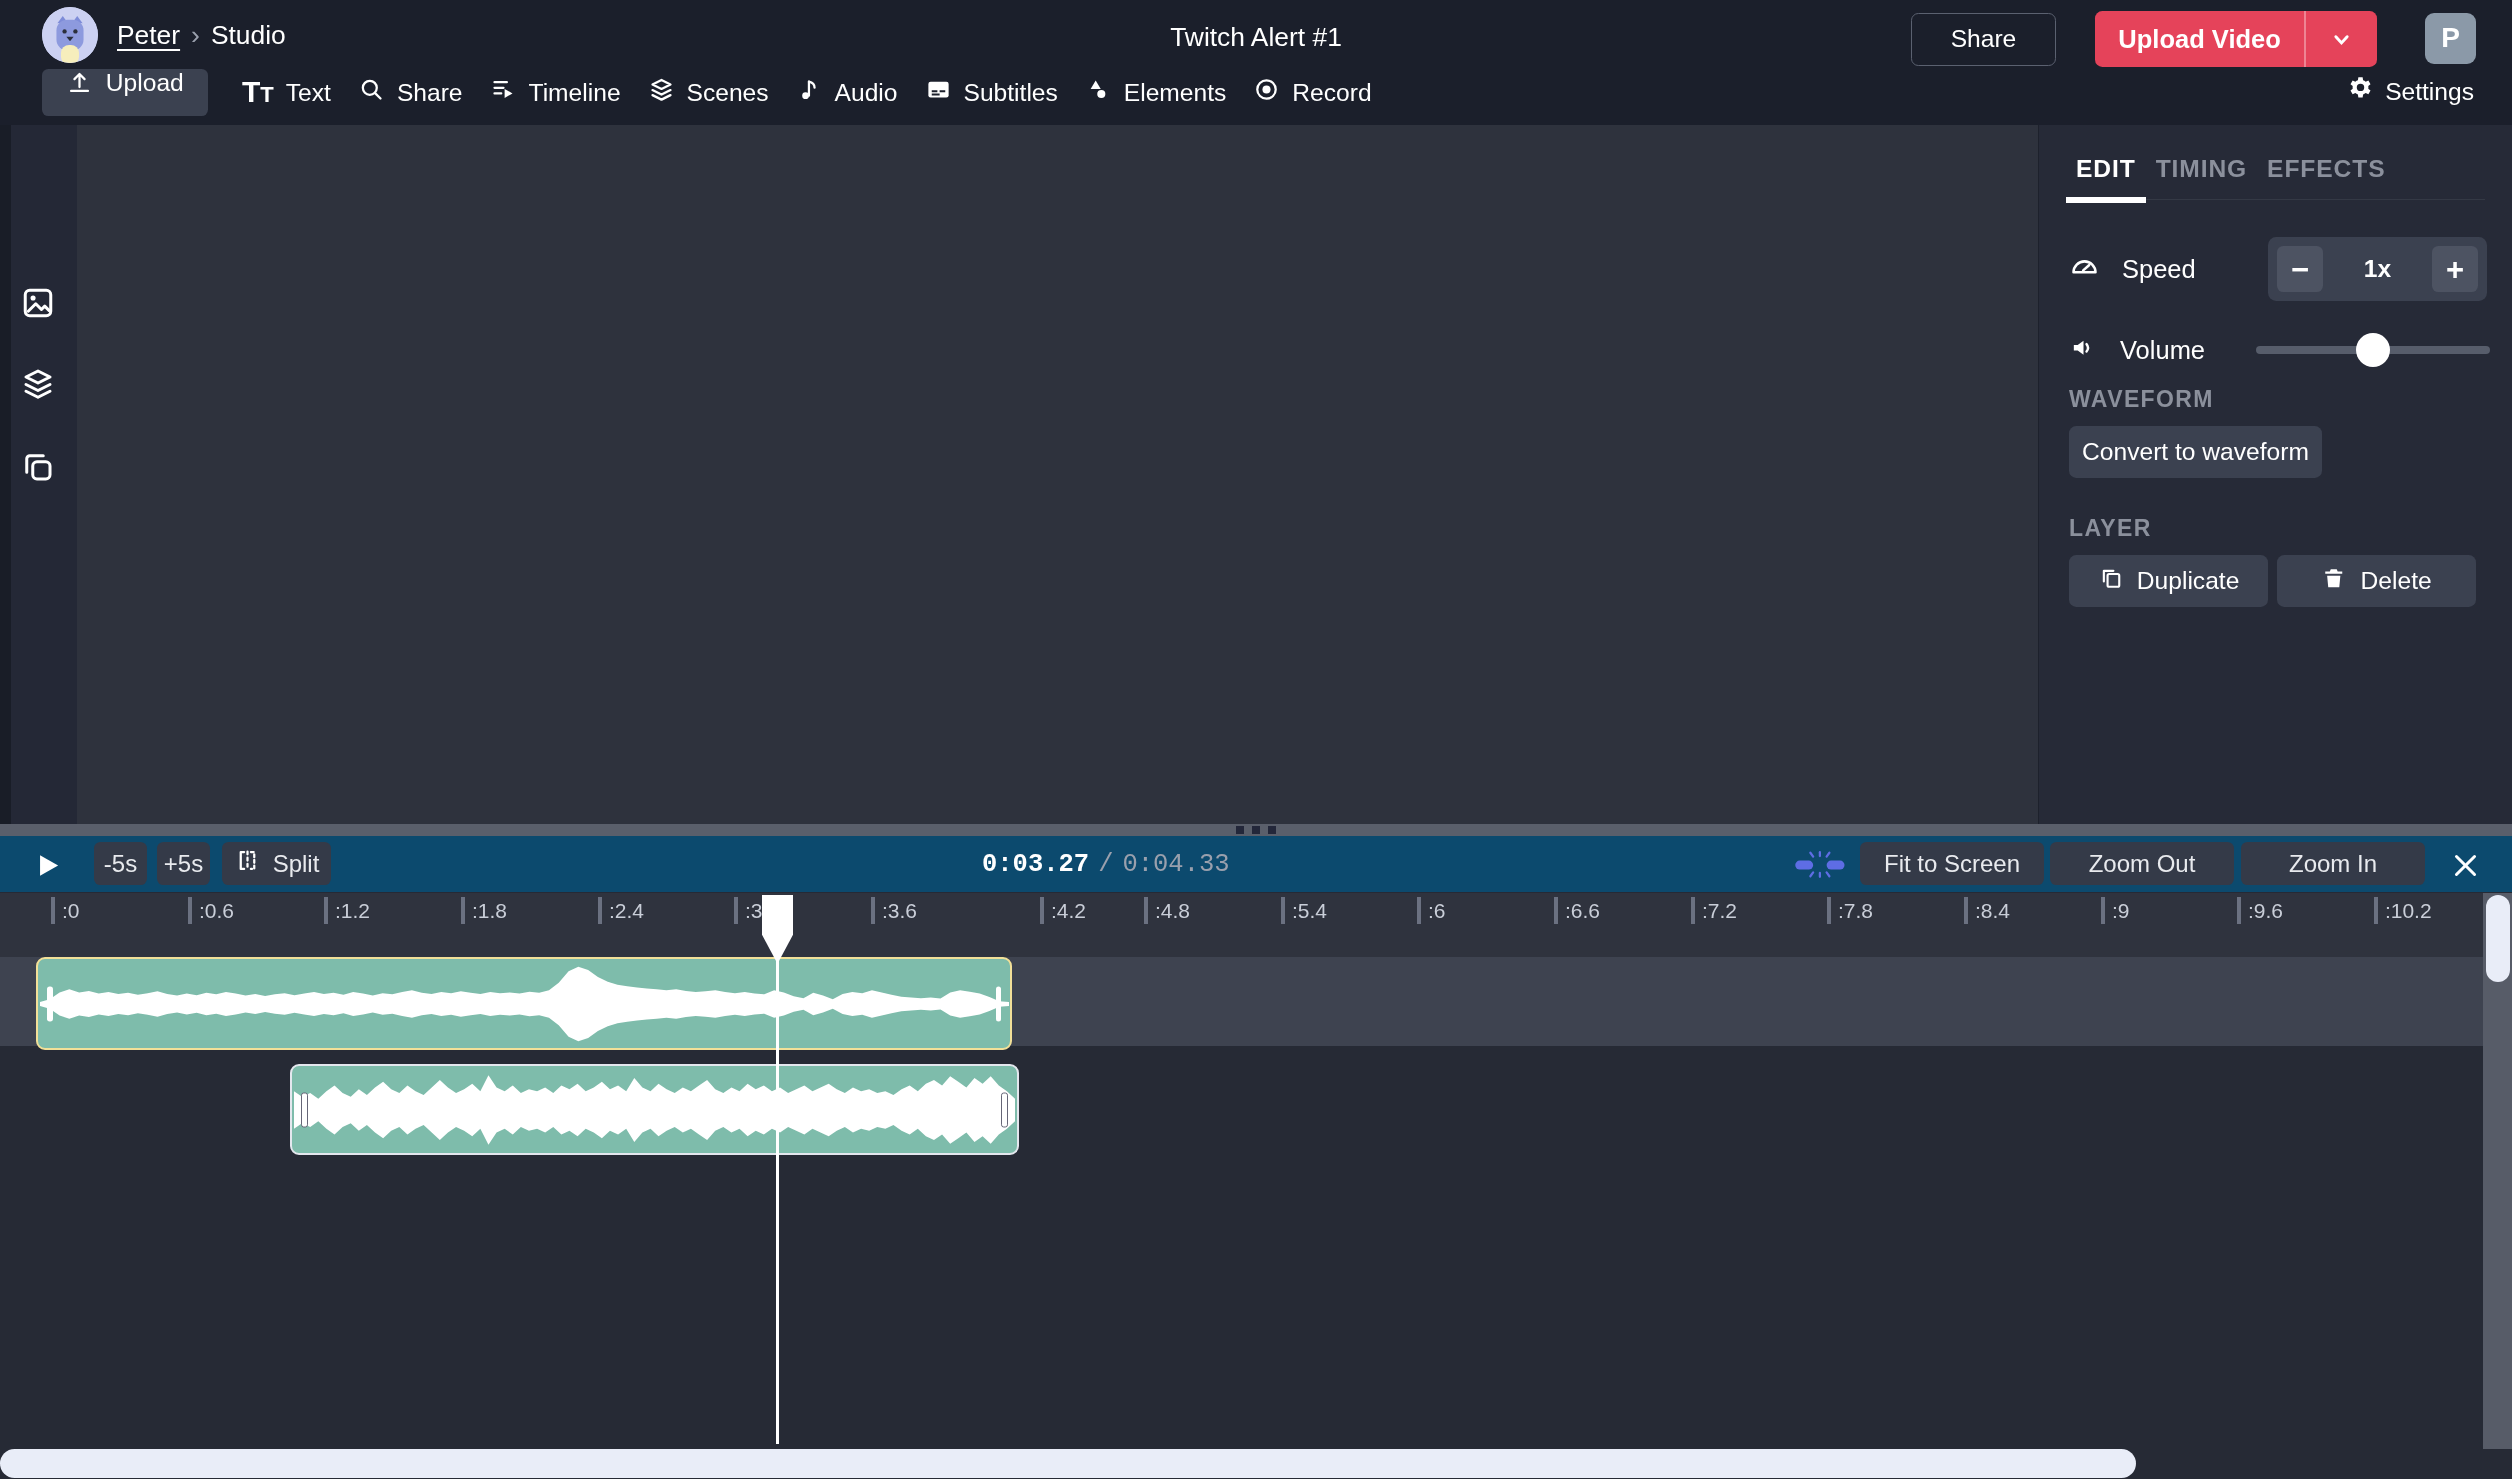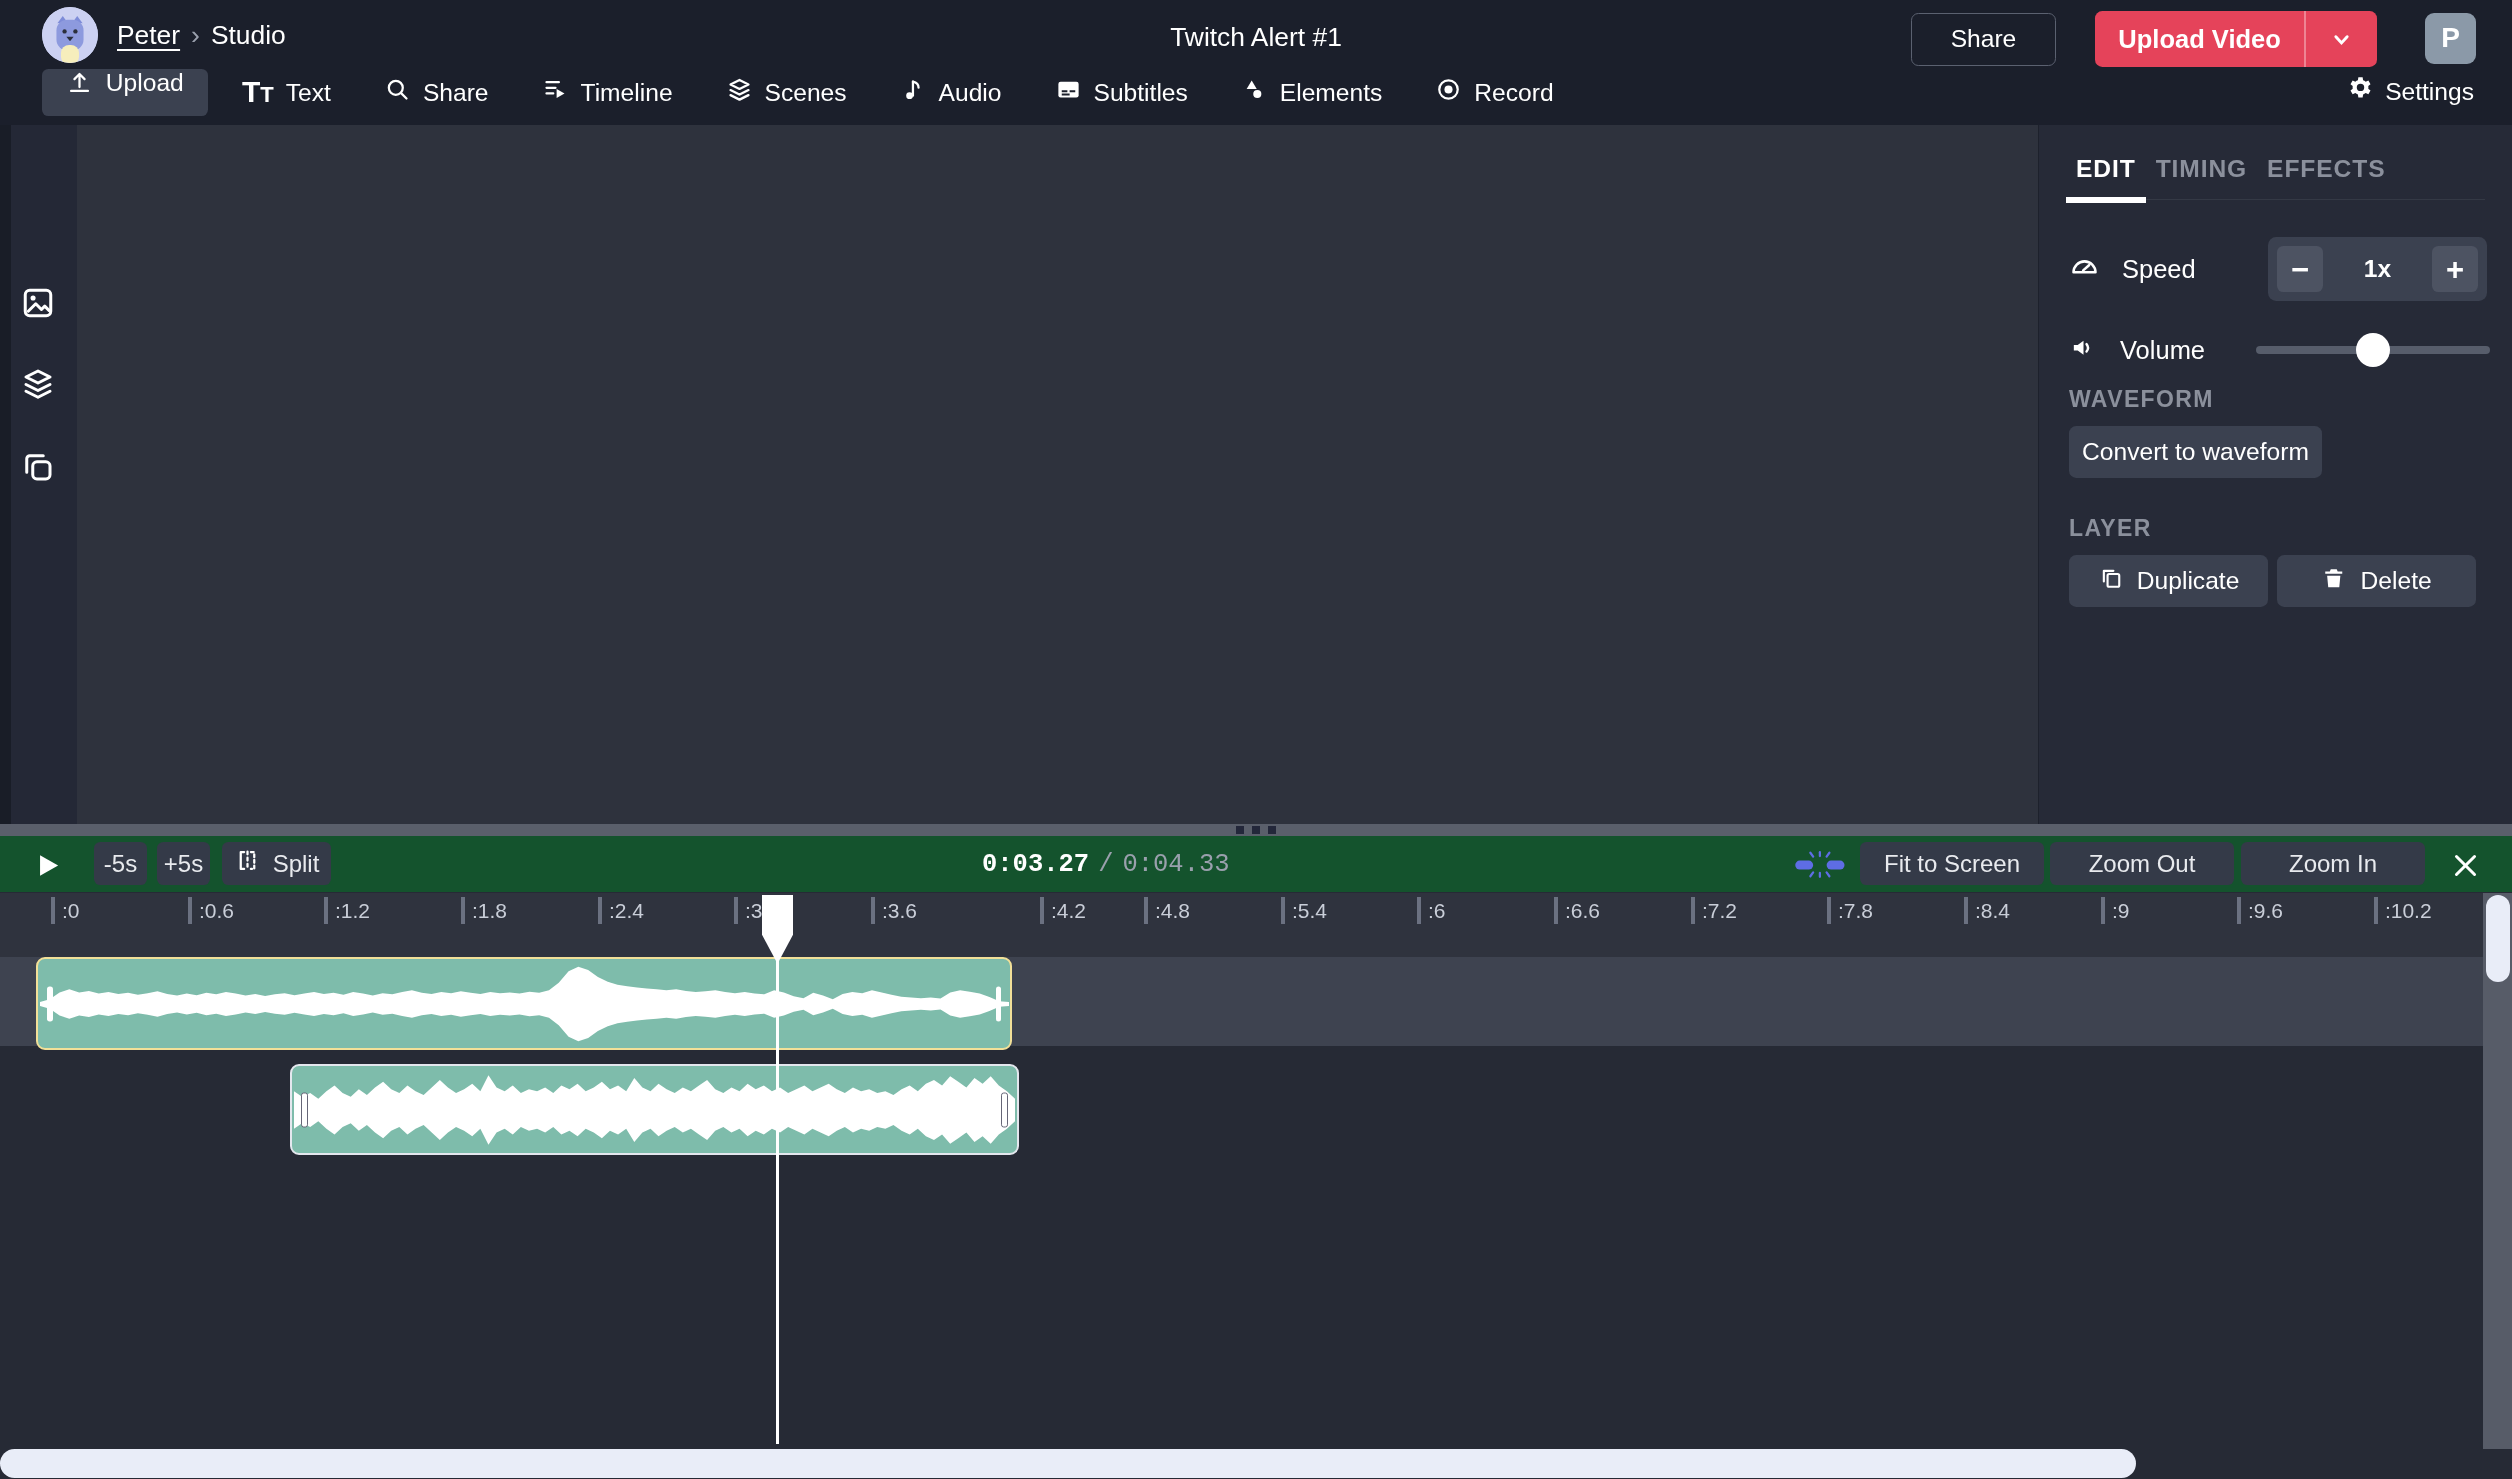--- a/index.html
+++ b/index.html
@@ -23,21 +23,21 @@
   #export-btn{position:absolute;left:2095px;top:11px;width:282px;height:56px;background:#e5435a;border-radius:7.3px;
     display:flex;align-items:center;box-sizing:border-box;}
   #export-btn .lbl{flex:1;text-align:center;font-size:25.5px;font-weight:700;}
   #export-btn .divider{width:1.8px;height:56px;background:rgba(255,255,255,.35);}
   #export-btn .chev{width:71px;display:flex;align-items:center;justify-content:center;}
   #profile-chip{position:absolute;left:2425px;top:12.8px;width:51px;height:51px;background:#8b99a8;border-radius:9px;
     display:flex;align-items:center;justify-content:center;font-size:28px;font-weight:700;}
   
   #upload-btn{position:absolute;left:42px;top:69px;height:47px;padding:0 24px;background:#3b4150;border-radius:6.4px;
     display:flex;gap:12.8px;font-size:24.6px;font-weight:500;}
-  #nav-items{position:absolute;left:242px;top:69px;height:47px;display:flex;gap:53px;align-items:center;text-align:center;}
+  #nav-items{position:absolute;left:242px;top:69px;height:47px;display:flex;gap:27px;align-items:center;text-align:center;}
   .nav-item{display:flex;align-items:center;gap:12px;font-size:24.6px;font-weight:500;}
   #settings-item{position:absolute;right:38px;top:75px;display:flex;align-items:center;gap:11px;font-size:24.6px;font-weight:500;}
   .tt-icon{font-weight:700;line-height:1;}
   .tt-icon .big{font-size:30px;}
   .tt-icon .small{font-size:22px;}
 
   
   #canvas-area{position:absolute;left:77px;top:125px;width:1961px;height:700px;background:#2e323d;}
   #left-sidebar{position:absolute;left:0;top:125px;width:77px;height:700px;background:#242836;}
   #left-gutter{position:absolute;left:0;top:125px;width:11px;height:700px;background:#191d27;}
@@ -60,21 +60,21 @@
   #volume-thumb{position:absolute;top:0;width:34px;height:34px;border-radius:50%;background:#fff;transform:translateX(-50%);}
   .section-label{position:absolute;left:30px;font-size:23px;font-weight:700;letter-spacing:1.4px;color:#8b909c;}
   .panel-btn{position:absolute;background:#3b4150;border-radius:7.3px;display:flex;align-items:center;justify-content:center;
     gap:13.7px;font-size:24.6px;font-weight:500;}
 
   
   #panel-divider{position:absolute;left:0;top:824px;width:2512px;height:12px;background:#5a5f6b;display:flex;align-items:center;justify-content:center;gap:8.2px;}
   #panel-divider i{width:8.2px;height:8.2px;background:#23273a;display:block;}
 
   
-  #tl-bar{position:absolute;left:0;top:836px;width:2512px;height:56px;background:#14532d;}
+  #tl-bar{position:absolute;left:0;top:836px;width:2512px;height:56px;background:#0c4a6e;}
   .tl-btn{position:absolute;top:6.4px;height:43px;background:#343a48;border-radius:6.4px;display:flex;align-items:center;justify-content:center;
     font-size:24px;color:#e8eaee;gap:12px;padding:0 20px;box-sizing:border-box;}
   #time-display{position:absolute;left:982px;top:0;height:56px;display:flex;align-items:center;font-size:25.5px;gap:9px;font-family:Liberation Mono, monospace;}
   #time-display .cur{font-weight:700;}
   #time-display .sep,#time-display .tot{color:#9aa0ad;font-weight:400;}
 
   
   #tracks{position:absolute;left:0;top:893px;width:2512px;height:587px;background:#262a35;overflow:hidden;}
   #ruler{position:absolute;left:0;top:0;width:2483px;height:64px;background:#2f333e;}
   .tick{position:absolute;top:3.6px;height:27px;display:flex;gap:7.3px;}

